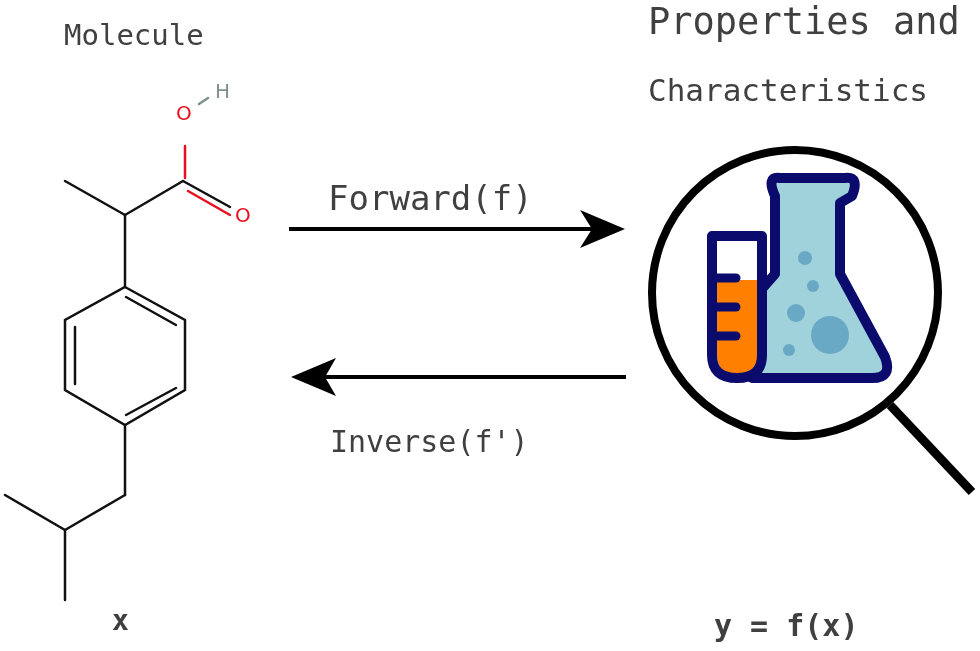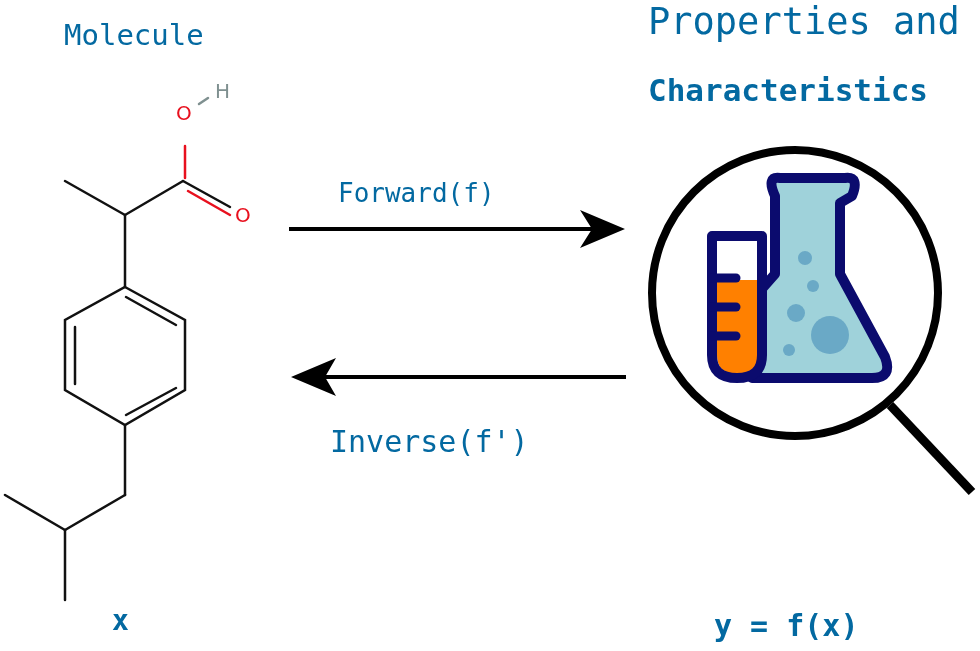--- a/index.html
+++ b/index.html
@@ -1,21 +1,21 @@
 <!DOCTYPE html>
 <html><head>
 <meta charset="utf-8">
 <style>
   html, body { margin:0; padding:0; background:#ffffff; }
   body { width:980px; height:651px; position:relative; overflow:hidden; font-family:"DejaVu Sans Mono", monospace; }
-  .lbl { position:absolute; color:#0369a1; font-family:"DejaVu Sans Mono", monospace; white-space:nowrap; }
+  .lbl { position:absolute; color:#404040; font-family:"DejaVu Sans Mono", monospace; white-space:nowrap; }
   #molecule-title { left:64px; top:18px; font-size:29px; }
   #props-title-1 { left:648px; top:0px; font-size:37px; }
-  #props-title-2 { left:648px; top:72px; font-size:31px;font-weight:bold; }
-  #forward-label { left:338px; top:178px; font-size:26px;text-align:right; }
+  #props-title-2 { left:648px; top:72px; font-size:31px; }
+  #forward-label { left:328px; top:178px; font-size:34px;text-align:right; }
   #inverse-label { left:330px; top:396px; font-size:30px;margin-top:28px; }
   #x-label { left:112px; top:604px; font-size:28px; font-weight:bold; }
   #y-label { left:714px; top:608px; font-size:30px; font-weight:bold;text-align:center; }
   svg { position:absolute; left:0; top:0; }
   .atom { font-family:"DejaVu Sans", sans-serif; font-size:20px; }
 </style>
 </head>
 <body>
 
 <div id="molecule-title" class="lbl">Molecule</div>

